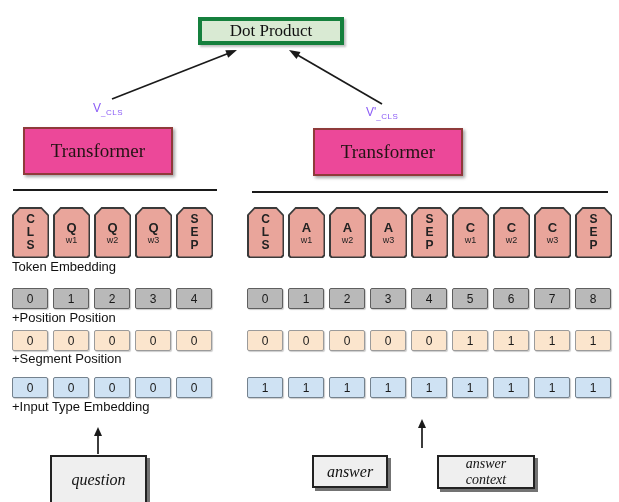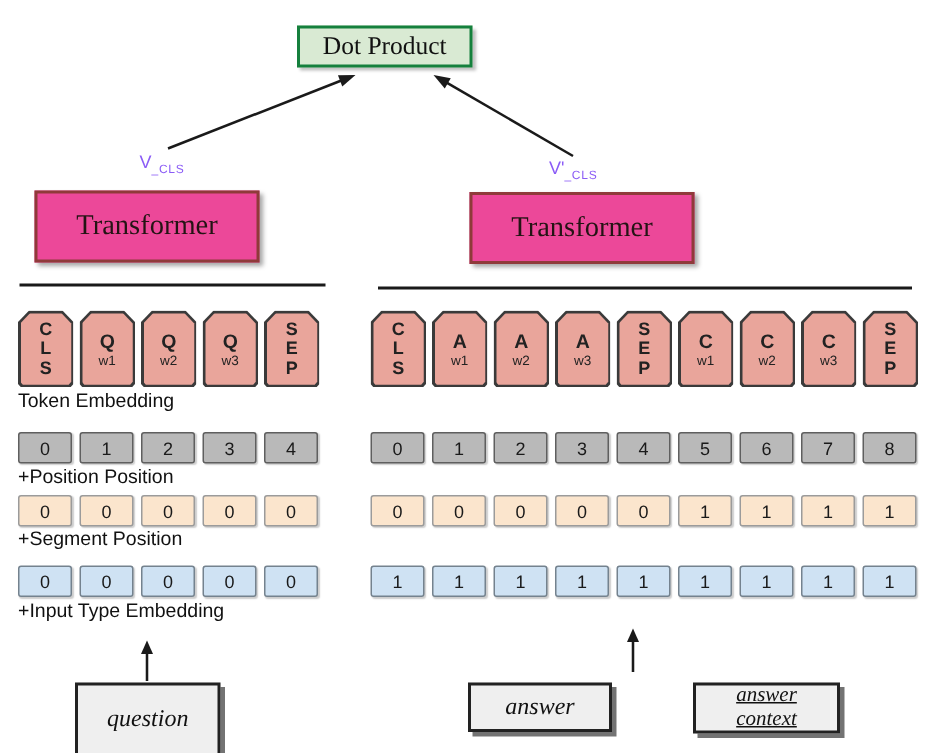--- a/index.html
+++ b/index.html
@@ -1,21 +1,21 @@
 <!DOCTYPE html>
 <html><head>
 <meta charset="utf-8">
 <style>
   html,body{margin:0;padding:0;background:#fff;}
   #stage{position:relative;width:619px;height:502px;background:#ffffff;overflow:hidden;
          font-family:"Liberation Sans",sans-serif;}
   .overlay{position:absolute;left:0;top:0;pointer-events:none;}
 
-  .titlebox{position:absolute;left:198px;top:17px;width:117px;height:28px;box-sizing:border-box;
-    background:#d9ead3;border:2px solid #15803d;display:flex;align-items:center;justify-content:center;
+  .titlebox{position:absolute;left:198px;top:17px;width:146px;height:28px;box-sizing:border-box;
+    background:#d9ead3;border:4px solid #15803d;display:flex;align-items:center;justify-content:center;
     font:17px "Liberation Serif",serif;color:#111;box-shadow:2px 2px 2px rgba(0,0,0,0.25);}
 
   .transformer{position:absolute;width:150px;height:48px;box-sizing:border-box;
     background:#ec4899;border:2px solid #8f3a3a;display:flex;align-items:center;justify-content:center;
     font:19px "Liberation Serif",serif;color:#241414;box-shadow:2px 2px 3px rgba(0,0,0,0.35);}
 
   .vlabel{position:absolute;font:12px "Liberation Sans",sans-serif;color:#8b5cf6;}
   .vlabel .vsub{font-size:8px;vertical-align:-3px;letter-spacing:0.5px;}
 
   .token{position:absolute;width:37px;height:51px;}
@@ -245,16 +245,16 @@
   <div class="cell inp" style="left:329px;top:377px;">1</div>
   <div class="cell inp" style="left:370px;top:377px;">1</div>
   <div class="cell inp" style="left:411px;top:377px;">1</div>
   <div class="cell inp" style="left:452px;top:377px;">1</div>
   <div class="cell inp" style="left:493px;top:377px;">1</div>
   <div class="cell inp" style="left:534px;top:377px;">1</div>
   <div class="cell inp" style="left:575px;top:377px;">1</div>
   <div class="rowlabel" style="top:399px;">+Input Type Embedding</div>
 
   <div class="bottombox" style="left:50px;top:455px;width:97px;height:50px;">question</div>
-  <div class="bottombox" style="left:312px;top:455px;width:96px;height:33px;">answer</div>
-  <div class="bottombox twolines" style="left:462px;top:455px;width:98px;height:34px;text-decoration:underline;">answer context</div>
+  <div class="bottombox" style="left:312px;top:455px;width:76px;height:33px;">answer</div>
+  <div class="bottombox twolines" style="left:437px;top:455px;width:98px;height:34px;">answer context</div>
 
 </div>
 
 </body></html>

